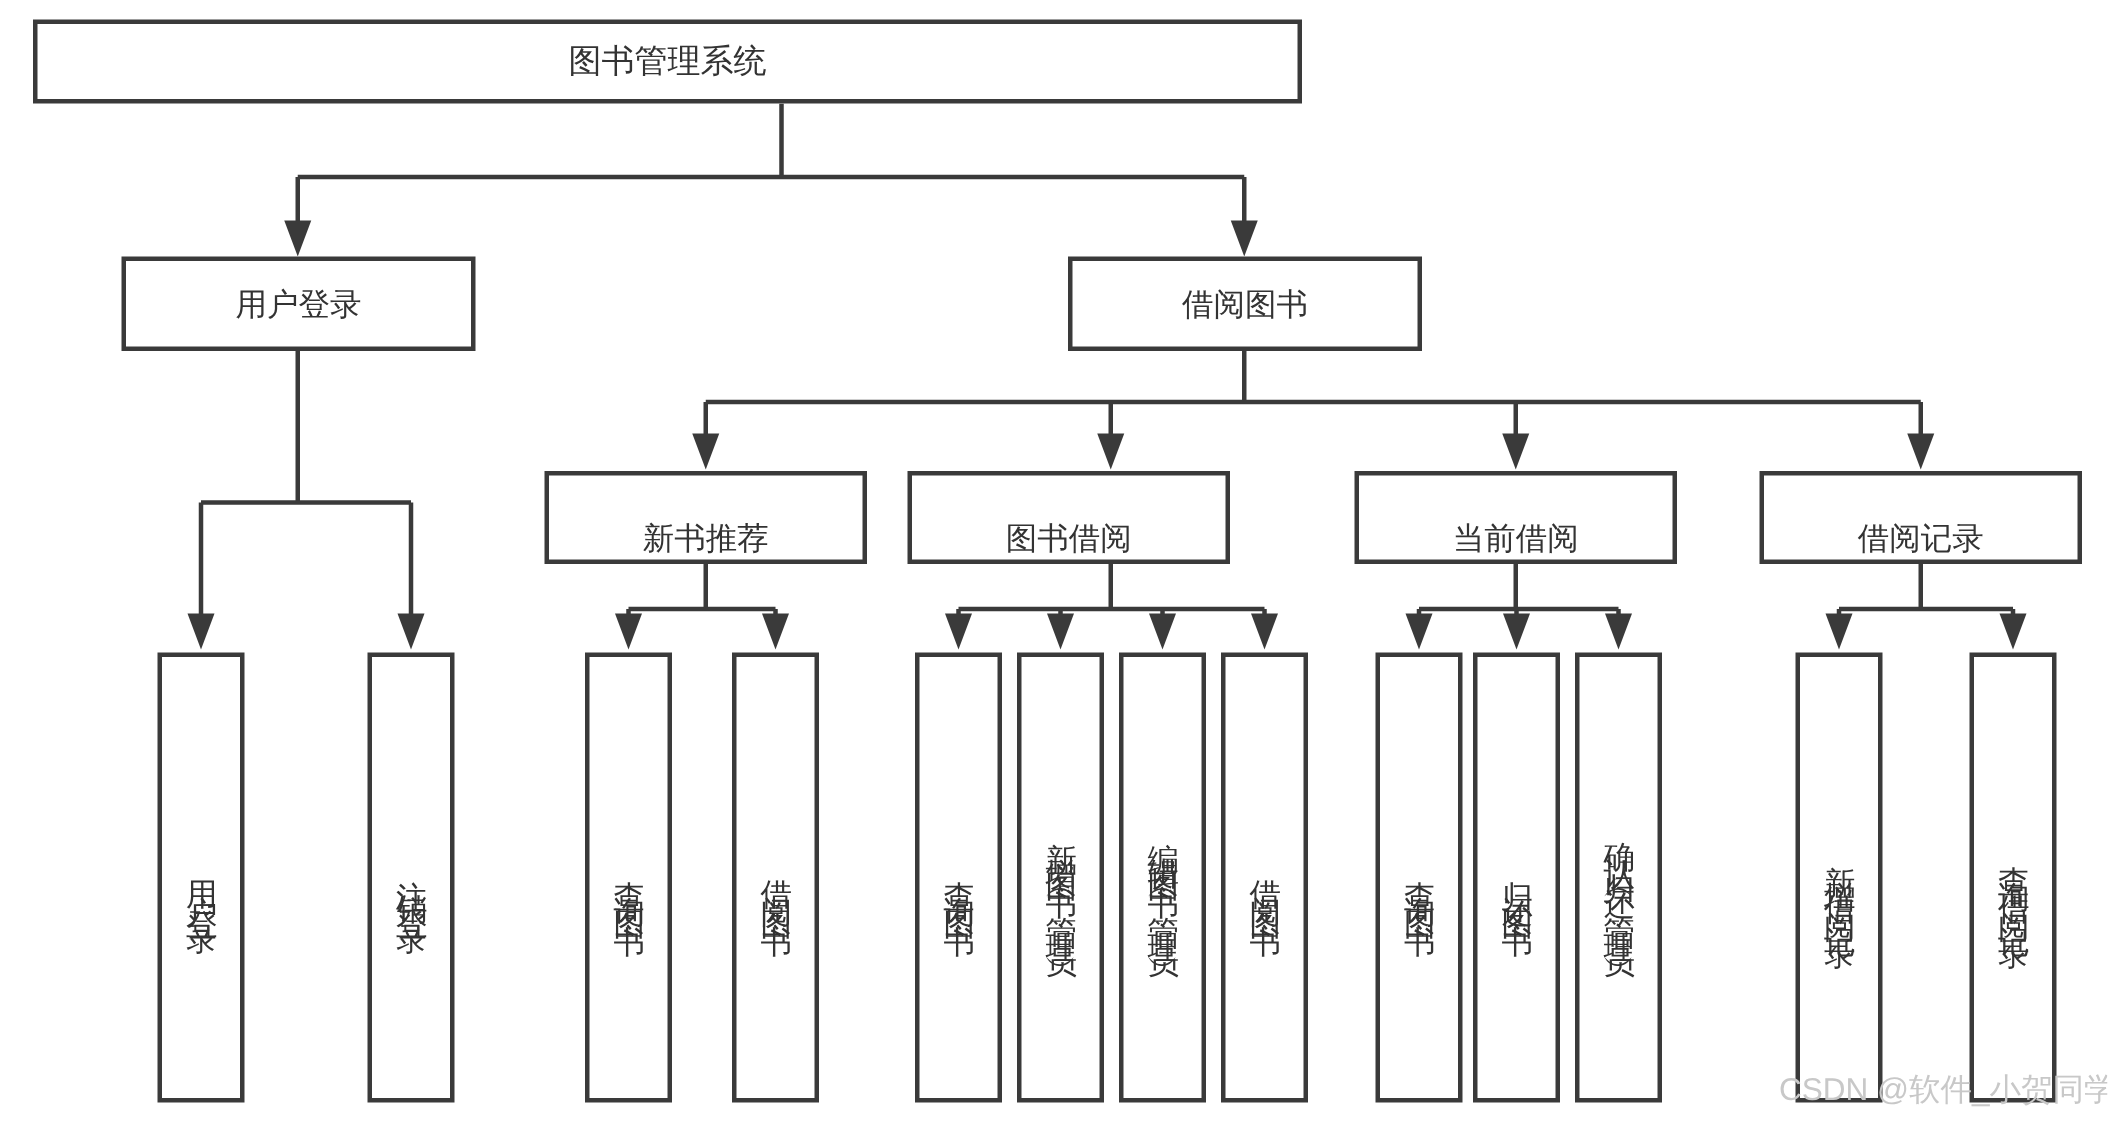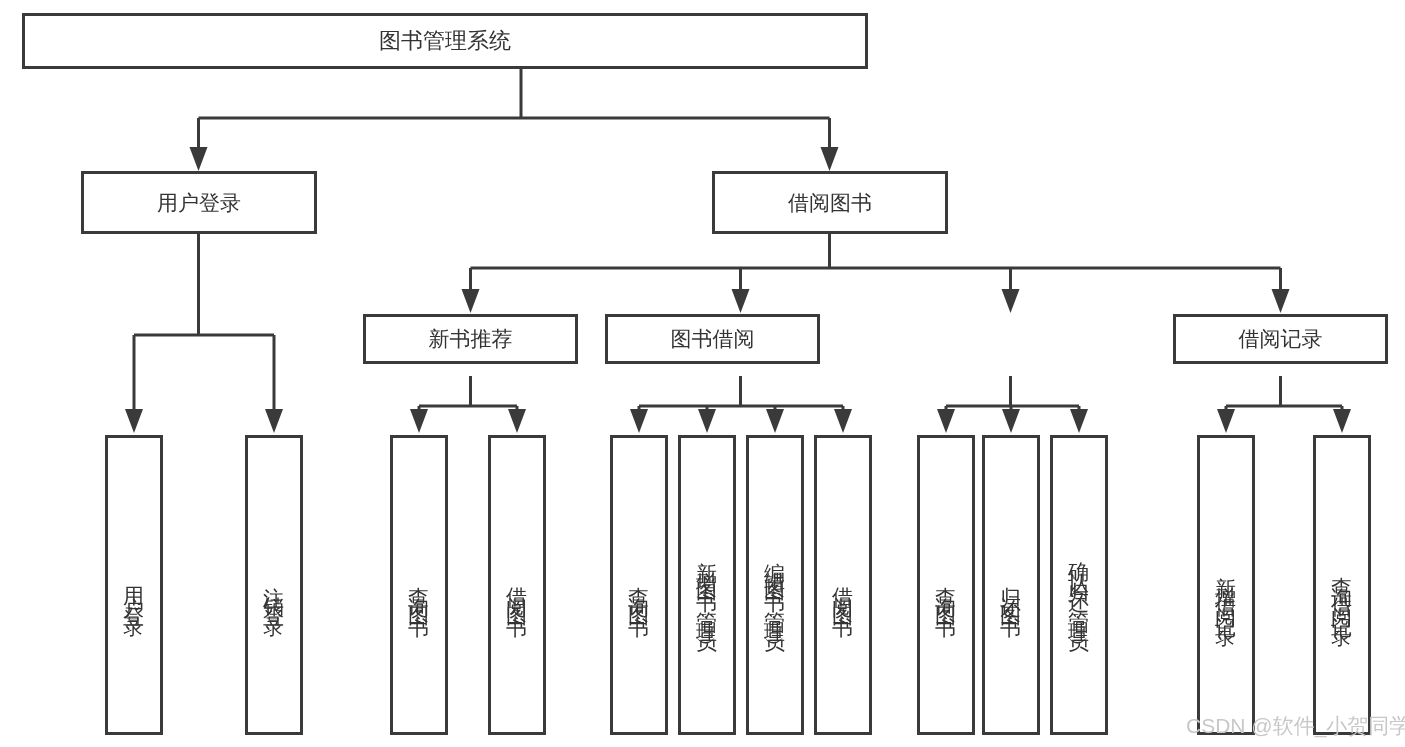--- a/index.html
+++ b/index.html
@@ -20,21 +20,21 @@
   .node{
     position:absolute;box-sizing:border-box;background:var(--fill);
     border:3px solid var(--line);
     display:flex;align-items:center;justify-content:center;
     color:var(--text);font-size:21px;z-index:2;
   }
   .root{left:22px;top:13px;width:846px;height:56px;font-size:22px;}
   .lvl1{top:171px;height:63px;}
   .l1a{left:81px;width:236px;}
   .l1b{left:712px;width:236px;}
-  .lvl3{top:314px;height:50px;width:215px;}
+  .lvl3{top:314px;height:62px;width:215px;align-items:flex-end;}
   .c1{left:363px;} .c2{left:605px;} .c3{left:903px;} .c4{left:1173px;font-family:Liberation Mono, monospace;}
   .leaf{top:435px;width:58px;height:300px;}
   .leaf .vtxt{
     writing-mode:vertical-rl;text-orientation:mixed;
     letter-spacing:10px;line-height:1;font-size:21px;color:var(--text);
     margin-bottom:-10px;
   }
   .f1{left:105px;} .f2{left:245px;}
   .f3{left:390px;} .f4{left:488px;}
   .f5{left:610px;} .f6{left:678px;} .f7{left:746px;} .f8{left:814px;}
@@ -97,20 +97,23 @@
   <div class="node lvl1 l1b">
     <span>借阅图书</span>
   </div>
 
   <div class="node lvl3 c1">
     <span>新书推荐</span>
   </div>
   <div class="node lvl3 c2">
     <span>图书借阅</span>
   </div>
+  <div class="node lvl3 c3">
+    <span>当前借阅</span>
+  </div>
   <div class="node lvl3 c4">
     <span>借阅记录</span>
   </div>
 
   <div class="node leaf f1">
     <span class="vtxt">用户登录</span>
   </div>
   <div class="node leaf f2">
     <span class="vtxt">注销登录</span>
   </div>

